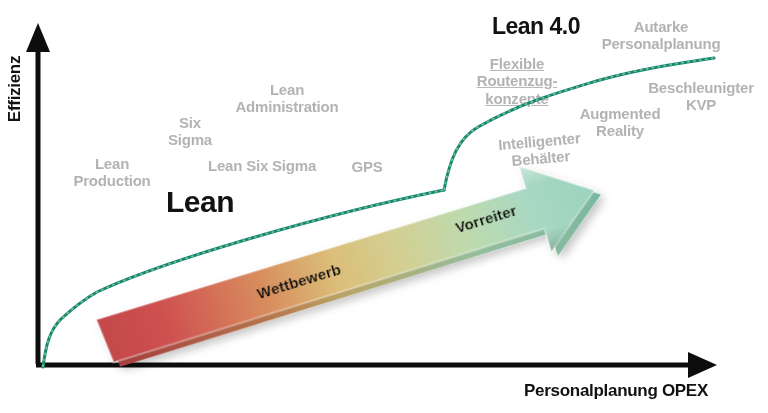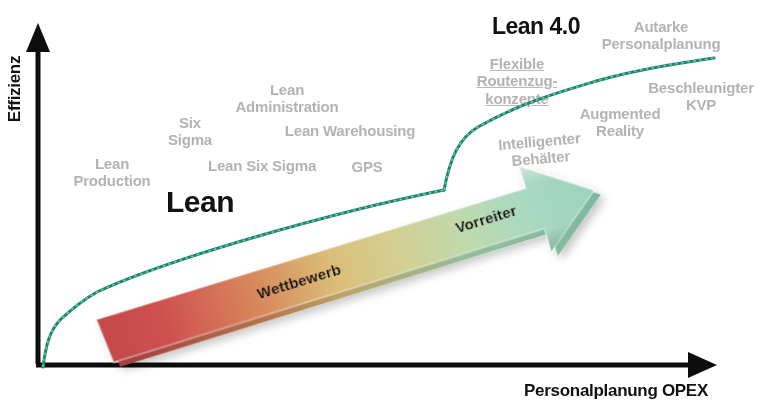--- a/index.html
+++ b/index.html
@@ -108,21 +108,20 @@
   </div>
 
   <div class="layer" style="pointer-events:none;">
     <div class="glabel" style="left:112px;top:172px;">Lean
 Production</div>
     <div class="glabel" style="left:190px;top:131px;">Six
 Sigma</div>
     <div class="glabel" style="left:287px;top:98px;">Lean
 Administration</div>
     <div class="glabel" style="left:262px;top:166px;">Lean Six Sigma</div>
-    <div class="glabel" style="left:350px;top:131px;">Lean Warehousing</div>
     <div class="glabel" style="left:367px;top:167px;">GPS</div>
 
     <div class="glabel" style="left:517px;top:81px;text-decoration:underline;">Flexible
 Routenzug-
 konzepte</div>
     <div class="glabel tilt" style="left:540px;top:150px;">Intelligenter
 Behälter</div>
     <div class="glabel" style="left:620px;top:122px;">Augmented
 Reality</div>
     <div class="glabel" style="left:661px;top:35px;">Autarke

